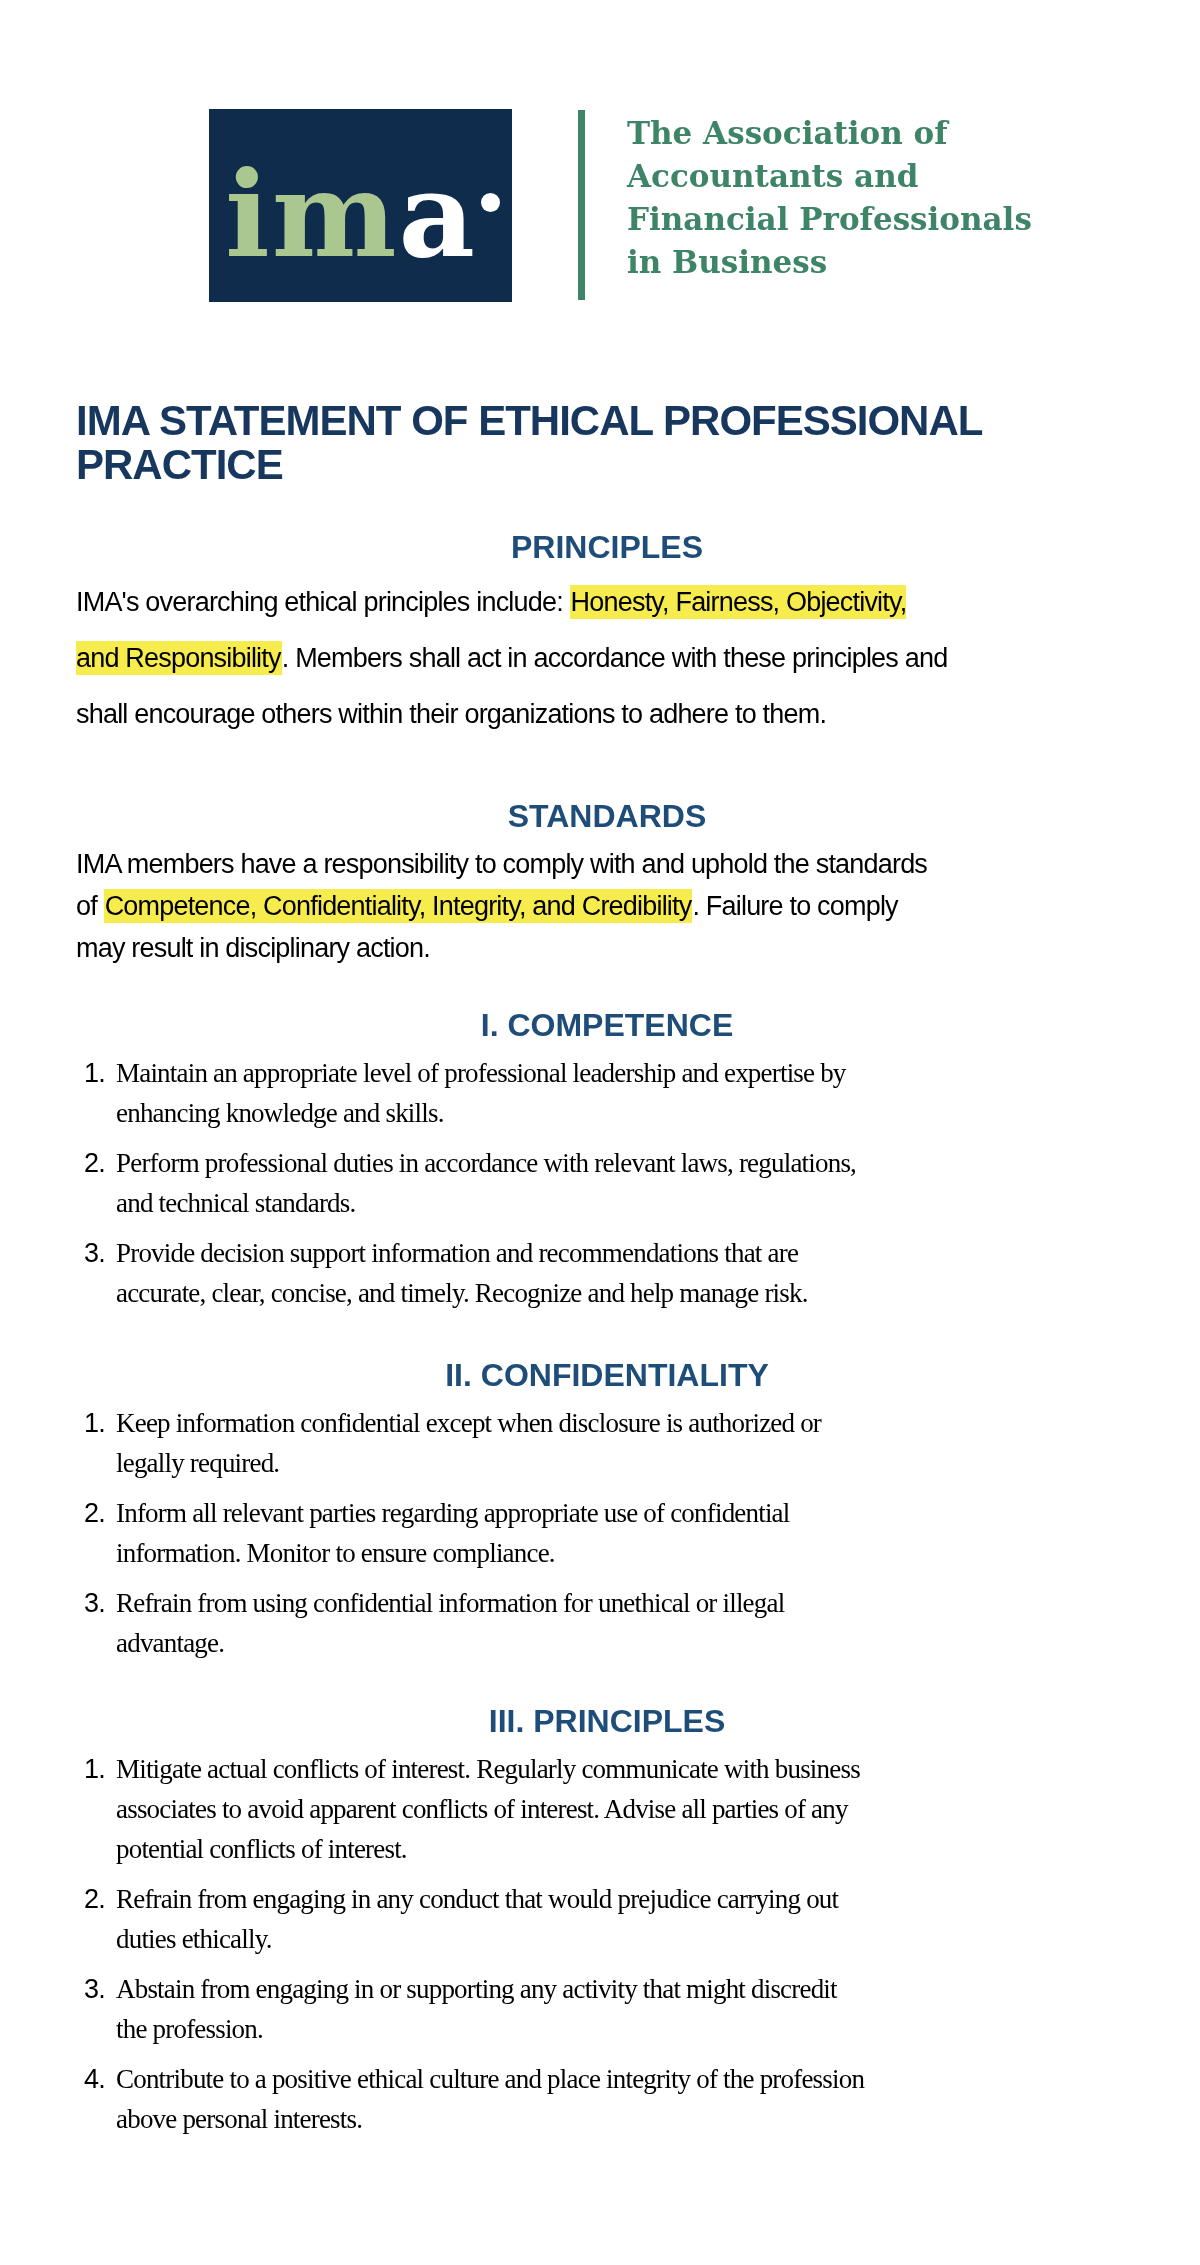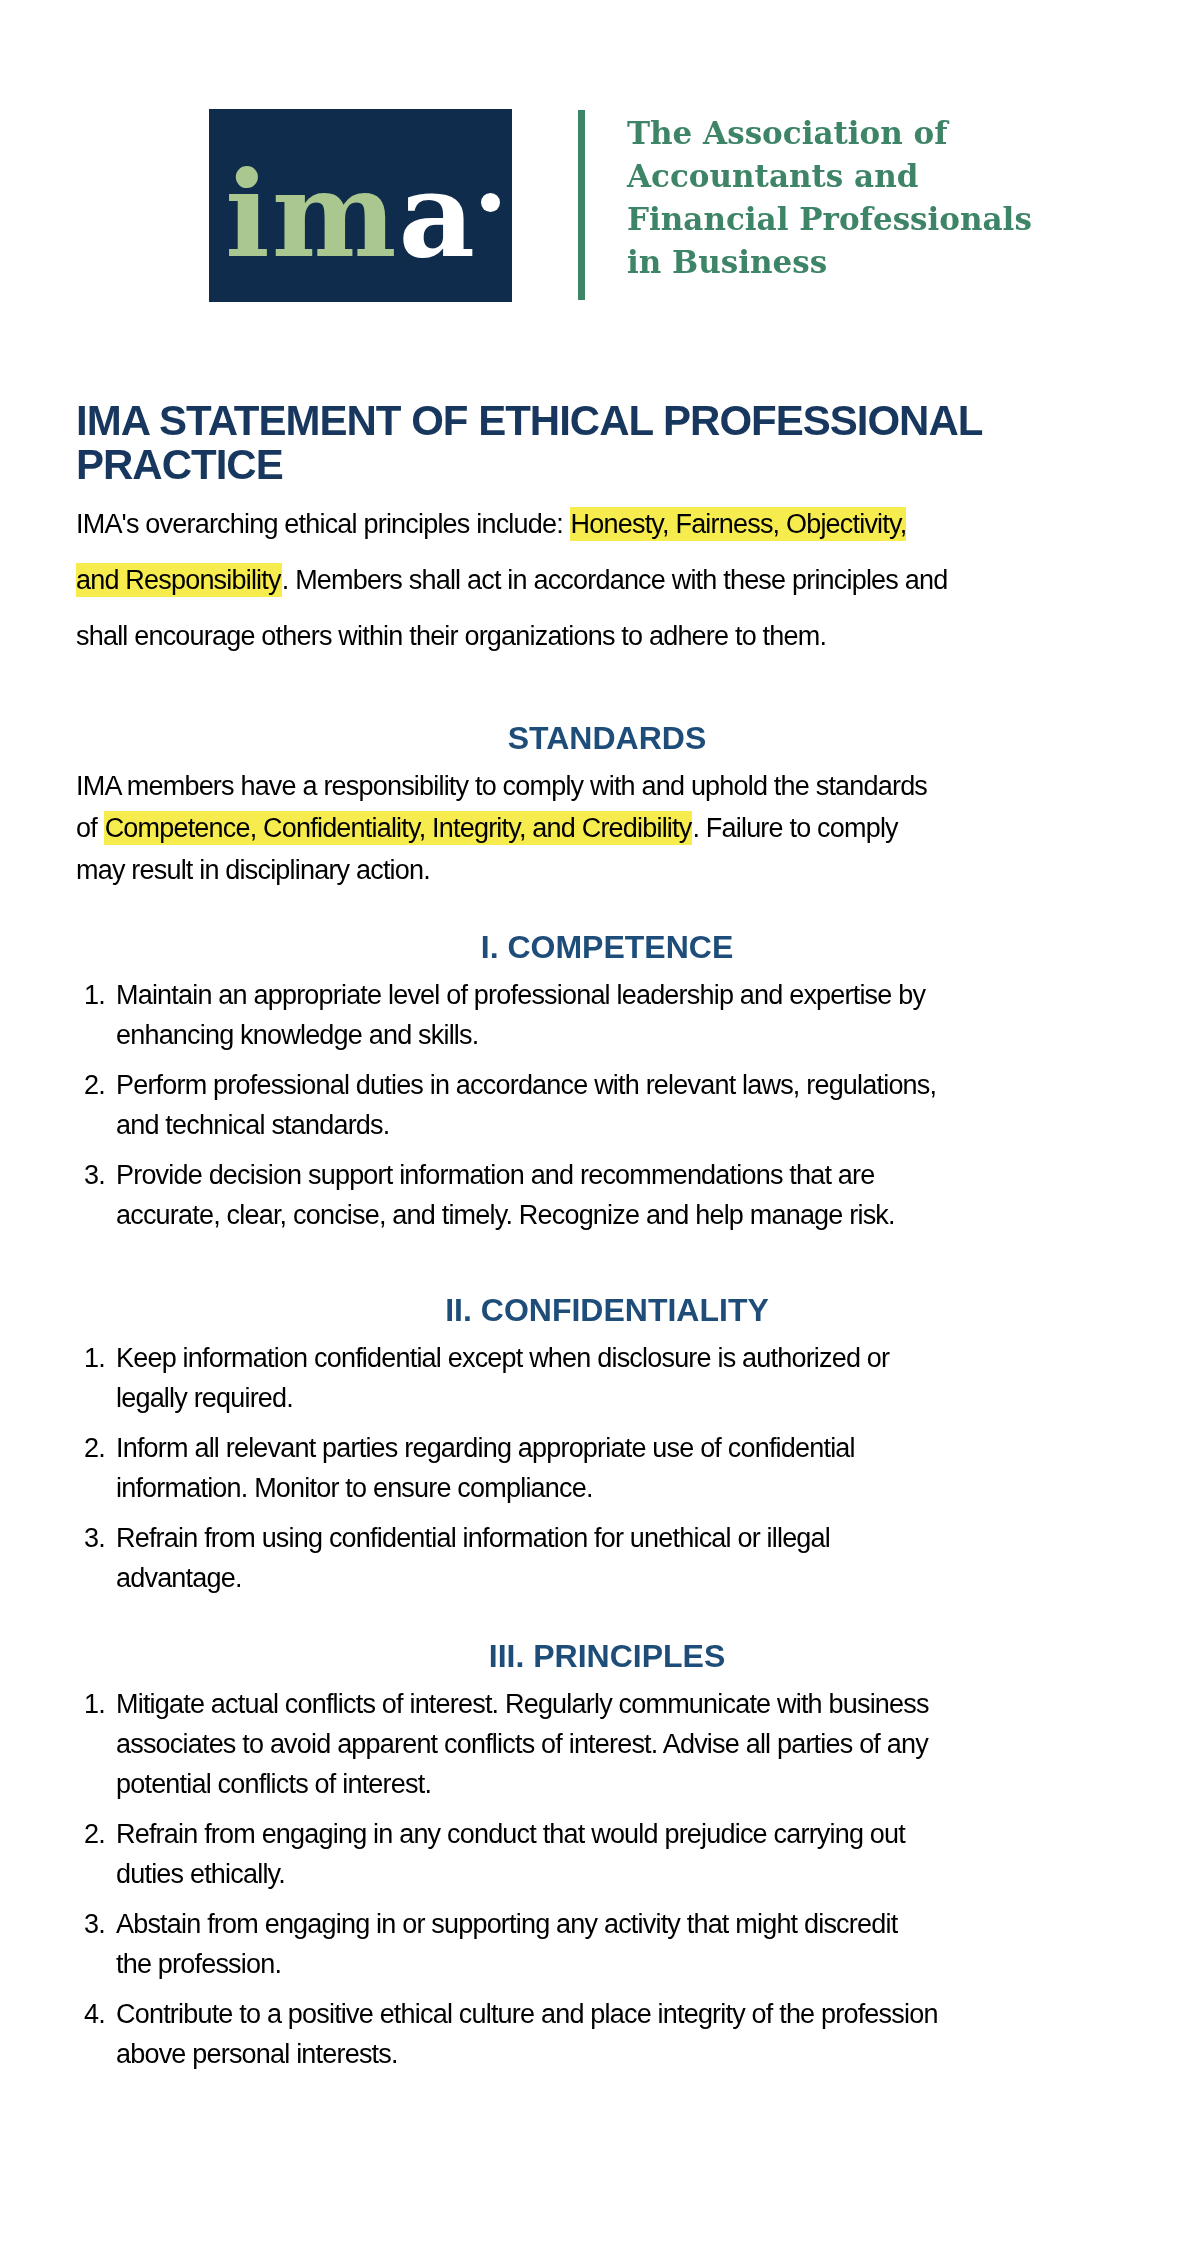--- a/index.html
+++ b/index.html
@@ -55,30 +55,30 @@
   .sec-heading{
     margin:0;text-align:center;
     font-size:32px;line-height:36px;font-weight:bold;
     color:#1e4d79;letter-spacing:0px;
   }
   .h-principles{margin-top:42px;}
   .p-principles{margin-top:9px;line-height:56px;}
   .h-standards{margin-top:56px;}
   .p-standards{margin-top:9px;line-height:42px;}
   .h-competence{margin-top:38px;}
-  .h-confidentiality{margin-top:57px;}
+  .h-confidentiality{margin-top:44px;}
   .h-integrity{margin-top:40px;}
   .num-list{margin-top:9px;}
   .li{
     display:flex;align-items:flex-start;
     margin-top:10px;
     font-size:27px;line-height:40px;letter-spacing:-0.8px;
   }
   .li-num{flex:0 0 40px;padding-left:8px;box-sizing:border-box;}
-  .li-text{flex:1;white-space:pre-line;}
+  .li-text{flex:1;white-space:pre-line;font-family:Liberation Serif, serif;}
   mark.hl{
     background:#f7ec4e;color:#000000;
     padding:2px 1px;
   }
 </style>
 </head>
 <body>
 
 <div class="page">
 
@@ -93,20 +93,21 @@
 Accountants and
 Financial Professionals
 in Business</div>
   </header>
 
   <main class="doc">
 
     <h1 class="doc-title">IMA STATEMENT OF ETHICAL PROFESSIONAL PRACTICE</h1>
 
 
+    <h2 class="sec-heading h-principles">PRINCIPLES</h2>
     <p class="para p-principles"><span>IMA's overarching ethical principles include: </span><mark class="hl">Honesty, Fairness, Objectivity,
 and Responsibility</mark><span>. Members shall act in accordance with these principles and
 shall encourage others within their organizations to adhere to them.</span></p>
 
     <h2 class="sec-heading h-standards">STANDARDS</h2>
     <p class="para p-standards"><span>IMA members have a responsibility to comply with and uphold the standards
 of </span><mark class="hl">Competence, Confidentiality, Integrity, and Credibility</mark><span>. Failure to comply
 may result in disciplinary action.</span></p>
 
     <h2 class="sec-heading h-competence">I. COMPETENCE</h2>

